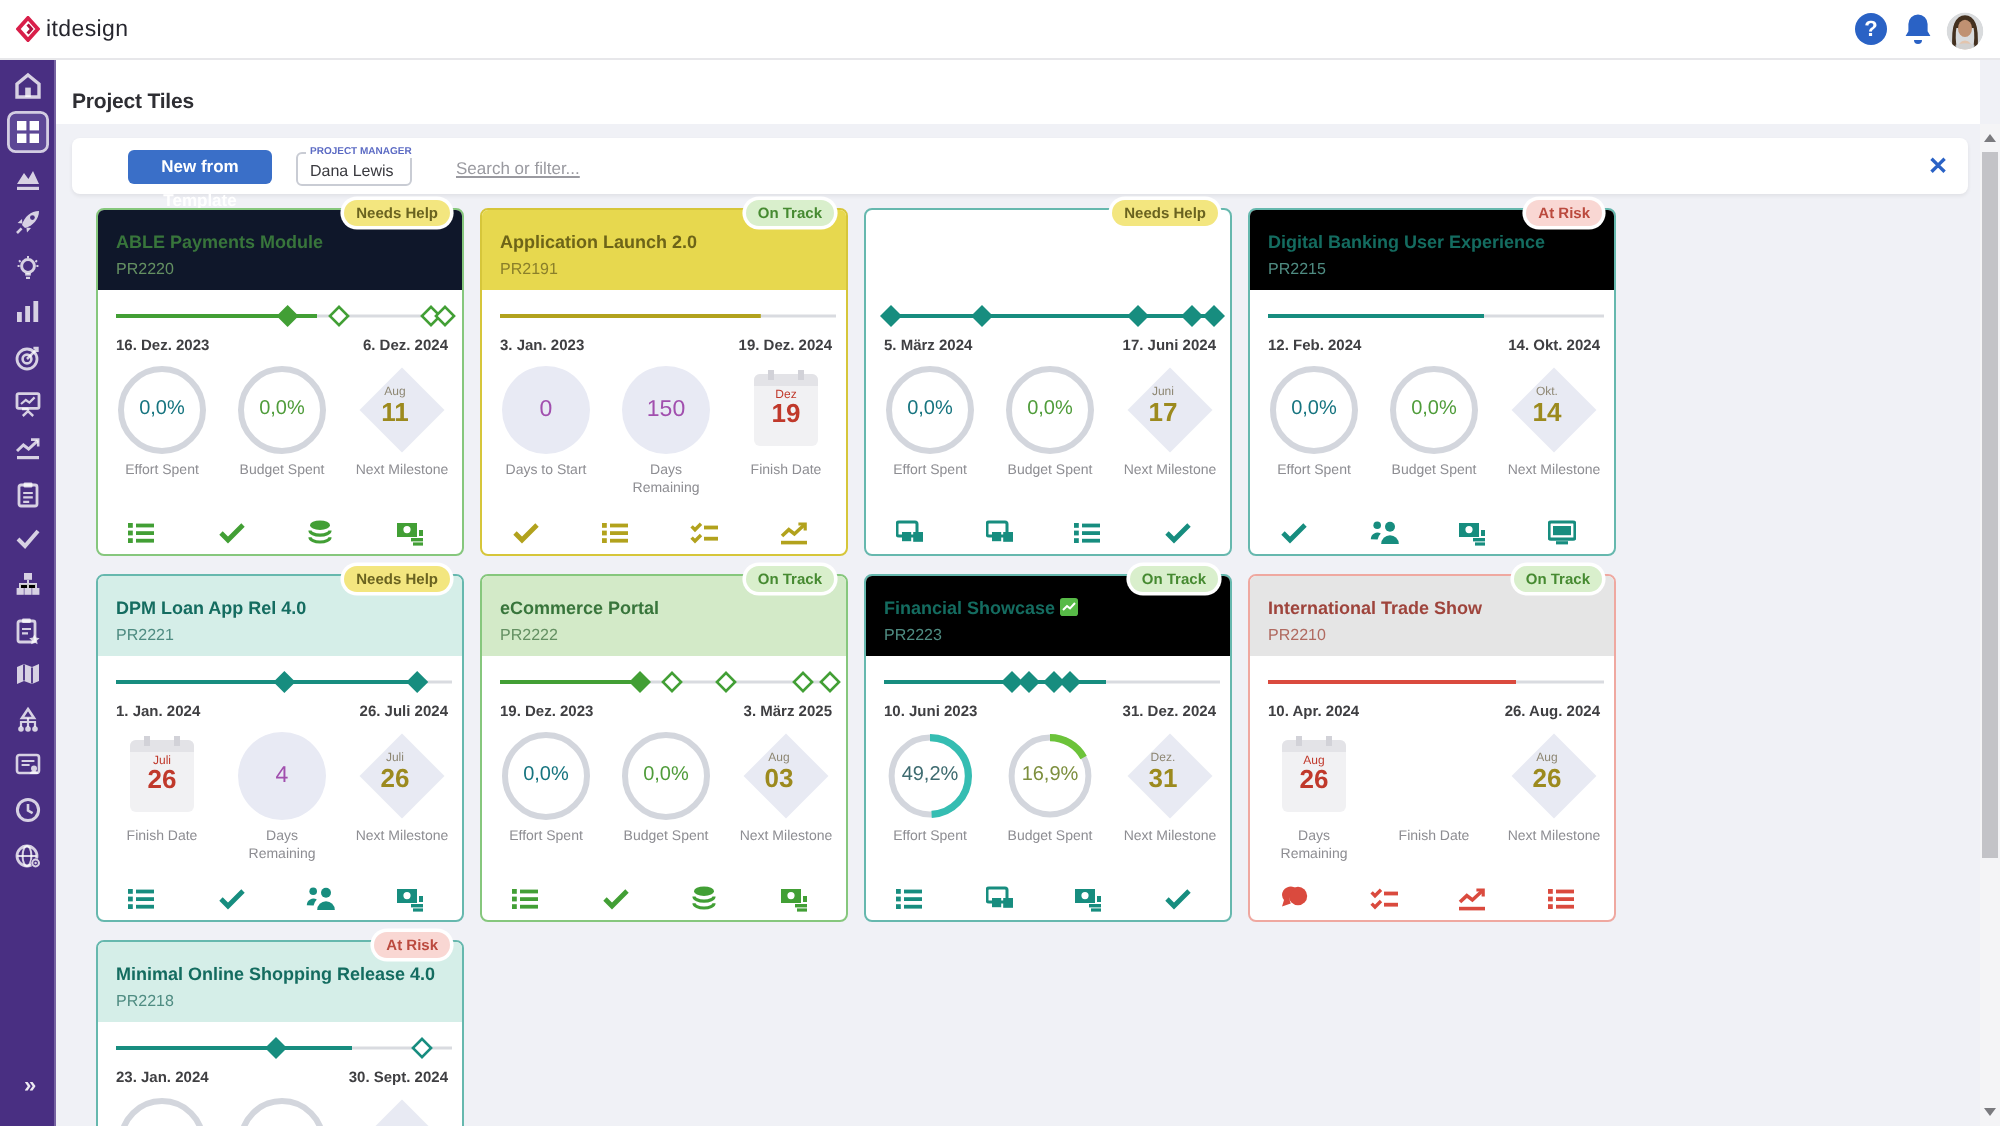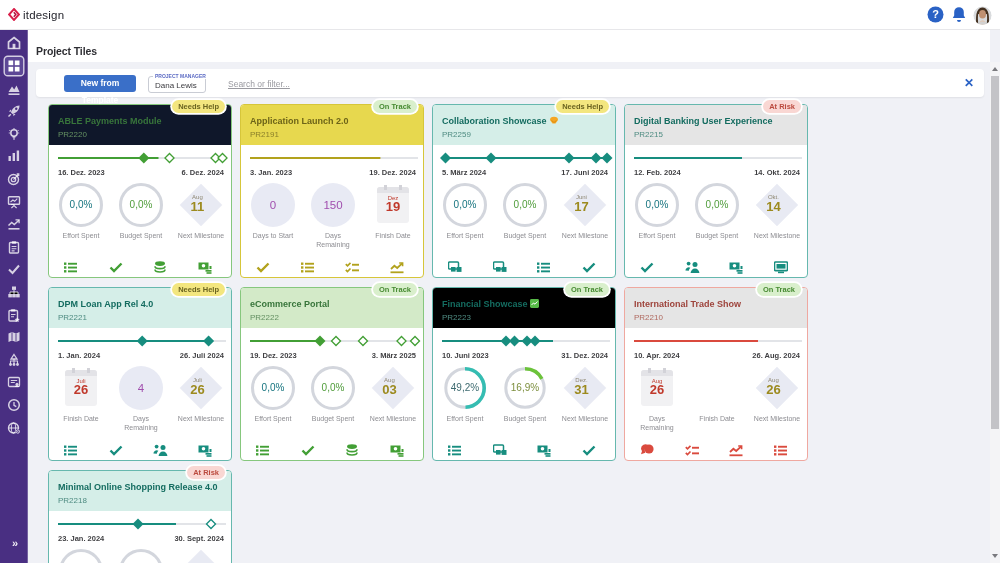--- a/index.html
+++ b/index.html
@@ -372,27 +372,20 @@
         </svg></div>
       <div class="fic"><svg width="14" height="13" viewBox="0 0 14 13">
           <path d="M1 8 l3.4 -3.2 2.8 2.2 5 -4.6" fill="none" stroke="#b2a21d" stroke-width="1.8"></path>
           <path d="M9.2 2 h3.4 v3.2" fill="none" stroke="#b2a21d" stroke-width="1.6"></path>
           <rect x="0.5" y="10.4" width="13" height="1.8" fill="#b2a21d"></rect>
         </svg></div>
     </div>
 </div>
 <div class="card" style="left:432px;top:104px;border-color:#66b8ae">
 <div class="badge" style="background:#f3e67f;color:#6a6320">Needs Help</div>
-<div class="chead" style="background:#d5eee8">
-      <div class="ctitle" style="color:#146c60">Collaboration Showcase <svg width="10" height="9" viewBox="0 0 10 9" style="vertical-align:-1px">
-          <path d="M1 4 a4 3.2 0 0 1 8 0 l-2.5 3.5 h-3 z" fill="#f5a623"></path>
-          <path d="M2.5 4.5 l2.5 2 2.5-2" fill="none" stroke="#d78812" stroke-width="0.9"></path>
-        </svg></div>
-      <div class="cpr" style="color:#4f8c82">PR2259</div>
-    </div>
 <svg class="tl" width="184" height="16" viewBox="0 0 184 16">
       <line x1="9" y1="8" x2="177" y2="8" stroke="#d9dbe0" stroke-width="1.6"></line>
       <line x1="9" y1="8" x2="170" y2="8" stroke="#178d7f" stroke-width="1.9"></line>
       <rect x="-3.9" y="-3.9" width="7.8" height="7.8" fill="#178d7f" transform="translate(12.5 8) rotate(45)"></rect>
       <rect x="-3.9" y="-3.9" width="7.8" height="7.8" fill="#178d7f" transform="translate(58 8) rotate(45)"></rect>
       <rect x="-3.9" y="-3.9" width="7.8" height="7.8" fill="#178d7f" transform="translate(136 8) rotate(45)"></rect>
       <rect x="-3.9" y="-3.9" width="7.8" height="7.8" fill="#178d7f" transform="translate(163 8) rotate(45)"></rect>
       <rect x="-3.9" y="-3.9" width="7.8" height="7.8" fill="#178d7f" transform="translate(174 8) rotate(45)"></rect>
     </svg>
 <div class="dates">
@@ -449,21 +442,21 @@
             <rect x="4" y="9.4" width="9" height="1.9"></rect>
           </g>
         </svg></div>
       <div class="fic"><svg width="14" height="13" viewBox="0 0 14 13">
           <path d="M1.5 6.5 L5 10 L12.5 2.5" fill="none" stroke="#178d7f" stroke-width="2.4"></path>
         </svg></div>
     </div>
 </div>
 <div class="card" style="left:624px;top:104px;border-color:#66b8ae">
 <div class="badge" style="background:#f9d7d3;color:#bb4a3e">At Risk</div>
-<div class="chead" style="background:#e5e5e5">
+<div class="chead" style="background:#000000">
       <div class="ctitle" style="color:#146c60">Digital Banking User Experience</div>
       <div class="cpr" style="color:#4f8c82">PR2215</div>
     </div>
 <svg class="tl" width="184" height="16" viewBox="0 0 184 16">
       <line x1="9" y1="8" x2="177" y2="8" stroke="#d9dbe0" stroke-width="1.6"></line>
       <line x1="9" y1="8" x2="117" y2="8" stroke="#178d7f" stroke-width="1.9"></line>
     </svg>
 <div class="dates">
       <span>12. Feb. 2024</span>
       <span>14. Okt. 2024</span>

